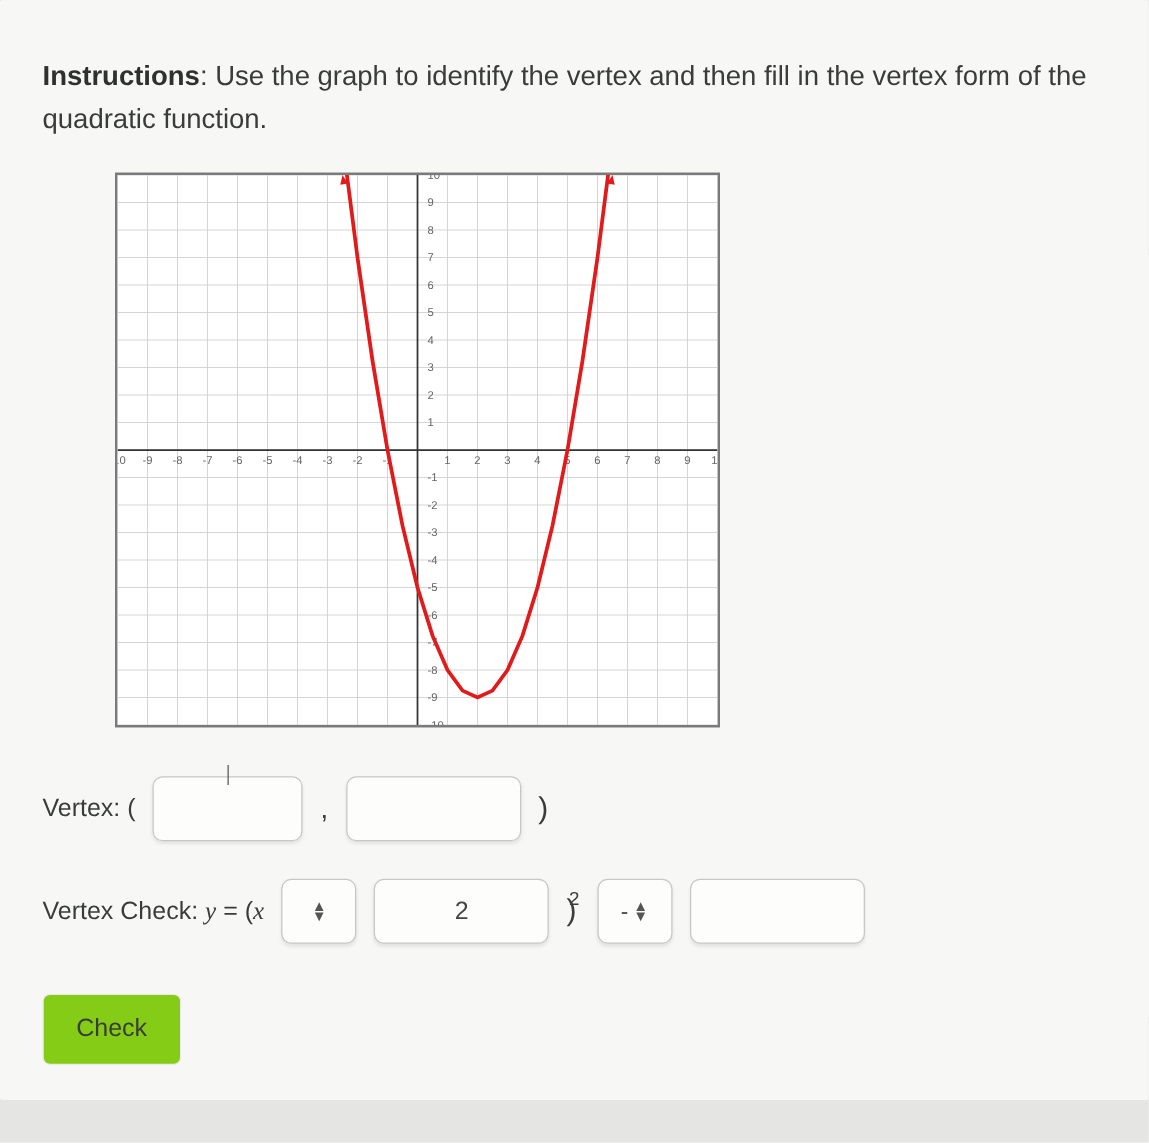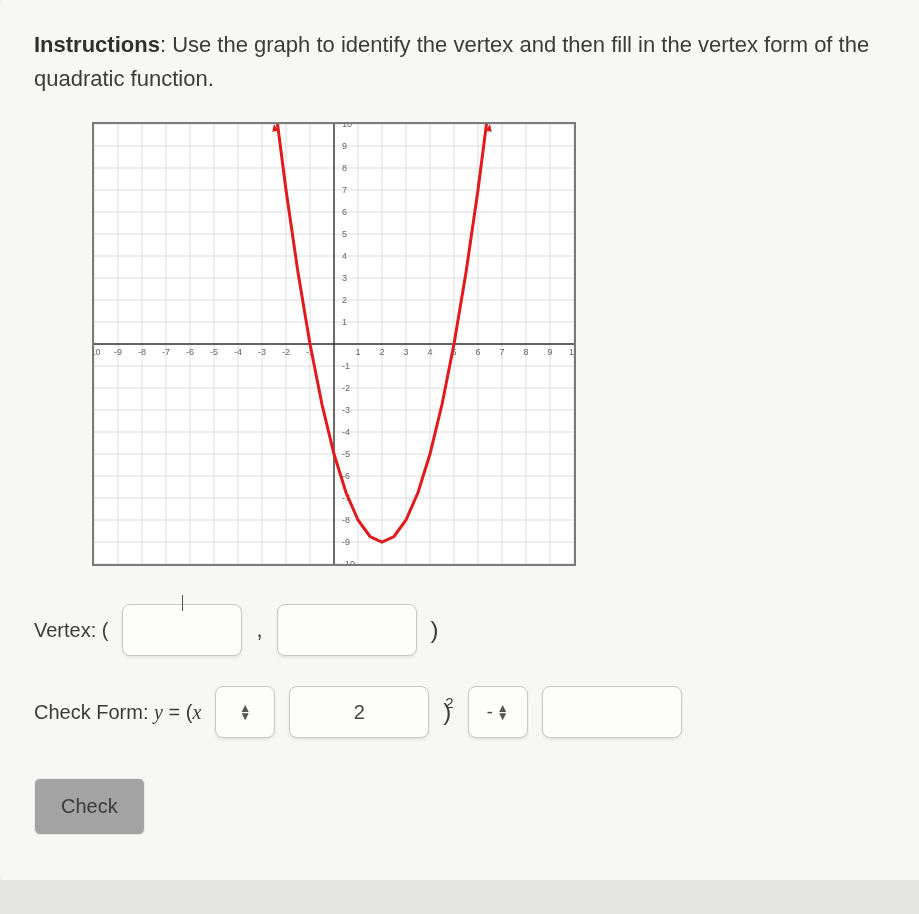--- a/index.html
+++ b/index.html
@@ -7,21 +7,21 @@
     background: #e5e6e3;
     font-family: Arial, Helvetica, sans-serif;
     width: 919px;
     height: 914px;
     overflow: hidden;
     position: relative;
   }
   .content {
     background: #f7f8f6;
     margin: 0;
-    padding: 28px 34px 20px 34px;
+    padding: 44px 34px 20px 34px;
     min-height: 880px;
     border-radius: 2px;
   }
   .instructions {
     font-size: 22px;
     line-height: 1.55;
     color: #3a3c3a;
     margin-bottom: 26px;
   }
   .instructions b { font-weight: 700; color: #2f312f; }
@@ -75,21 +75,21 @@
     flex-direction: column;
     align-items: center;
   }
   .sel .arrows span { display:block; }
 
   .exp { font-size: 15px; position: relative; top: -12px; margin-left:-6px;}
   .paren { font-size: 24px; }
 
   .check-btn {
     margin-top: 10px;
-    background: #a3a3a3;
+    background: #84cc16;
     border: 1px solid #e9eae7;
     border-radius: 6px;
     padding: 16px 26px;
     font-size: 20px;
     color: #3a3c3a;
     cursor: pointer;
     display: inline-block;
   }
   .cursor-line {
     position: relative;
@@ -212,21 +212,21 @@
       </div>
     <span>,</span>
     <div class="field w-lg">
         <span></span>
       </div>
     <span class="paren">)</span>
   </div>
 
   <div class="row">
     <span class="label">
-      <span>Check Form: </span><span class="mathit">y</span><span> = (</span><span class="mathit">x</span>
+      <span>Vertex Check: </span><span class="mathit">y</span><span> = (</span><span class="mathit">x</span>
     </span>
     <div class="sel">
       <div class="arrows">
           <span>▲</span>
           <span>▼</span>
         </div>
     </div>
     <div class="field w-lg">
         <span>2</span>
       </div>

